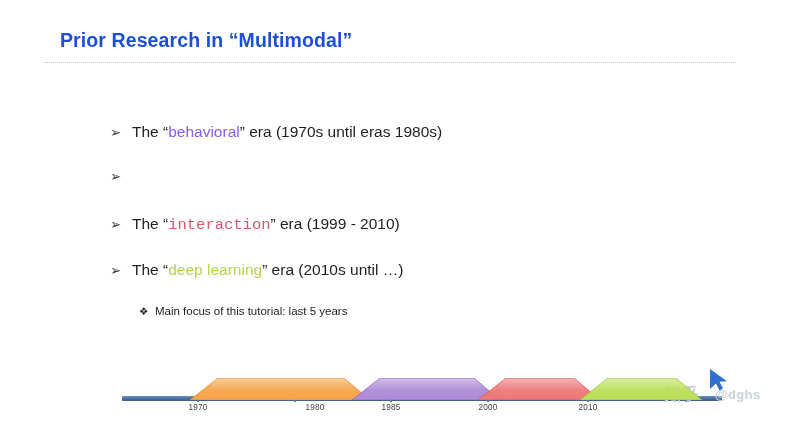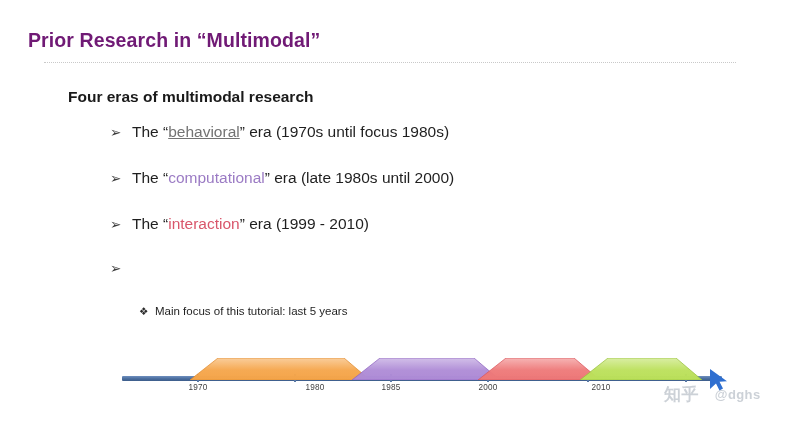--- a/index.html
+++ b/index.html
@@ -19,25 +19,25 @@
   
   #slide {
     position: absolute;
     inset: 0;
     background: #ffffff;
   }
 
   
   #slide-title {
     position: absolute;
-    left: 28px;
+    left: 60px;
     top: 29px;
     font-size: 19.5px;
     font-weight: bold;
-    color: #701a75;
+    color: #1d4ed8;
     letter-spacing: 0.1px;
     white-space: nowrap;
     text-align: center;
   }
   #title-divider {
     position: absolute;
     left: 44px;
     top: 62px;
     width: 692px;
     height: 0;
@@ -97,21 +97,21 @@
     width: 16px;
     flex: 0 0 16px;
     font-size: 10.5px;
     color: #2b2b2b;
   }
 
   
   #timeline {
     position: absolute;
     left: 0;
-    top: 344px;
+    top: 364px;
     width: 800px;
     height: 58px;
   }
   #timeline-axis {
     position: absolute;
     left: 122px;
     top: 32px;
     width: 600px;
     height: 4.5px;
     background: linear-gradient(to bottom, #6e8fbe 0%, #4a6d9e 55%, #3d5d8a 100%);
@@ -173,37 +173,36 @@
   }
 </style>
 </head>
 <body>
 
 <div id="slide">
 
   <div id="slide-title">Prior Research in “Multimodal”</div>
   <div id="title-divider"></div>
 
-  <div id="body-heading">Four eras of multimodal research</div>
 
   <div id="bullet-list">
       <div class="bullet-row">
         <span class="bullet-marker">➢</span>
-        <span class="bullet-text"><span>The “</span><span class="kw" style="color: #737373; text-decoration: underline;">behavioral</span><span>” era (1970s until focus 1980s)</span></span>
-      </div>
-      <div class="bullet-row">
-        <span class="bullet-marker">➢</span>
-        <span class="bullet-text"><span>The “</span><span class="kw" style="color: rgb(155, 123, 196);">computational</span><span>” era (late 1980s until 2000)</span></span>
-      </div>
-      <div class="bullet-row">
-        <span class="bullet-marker">➢</span>
-        <span class="bullet-text"><span>The “</span><span class="kw" style="color: rgb(217, 86, 107);">interaction</span><span>” era (1999 - 2010)</span></span>
-      </div>
-      <div class="bullet-row">
-        <span class="bullet-marker">➢</span>
+        <span class="bullet-text"><span>The “</span><span class="kw" style="color: #8b5cf6;">behavioral</span><span>” era (1970s until eras 1980s)</span></span>
+      </div>
+      <div class="bullet-row">
+        <span class="bullet-marker">➢</span>
+      </div>
+      <div class="bullet-row">
+        <span class="bullet-marker">➢</span>
+        <span class="bullet-text"><span>The “</span><span class="kw" style="color: rgb(217, 86, 107); font-family: Liberation Mono, monospace;">interaction</span><span>” era (1999 - 2010)</span></span>
+      </div>
+      <div class="bullet-row">
+        <span class="bullet-marker">➢</span>
+        <span class="bullet-text"><span>The “</span><span class="kw" style="color: rgb(180, 212, 78);">deep learning</span><span>” era (2010s until …)</span></span>
       </div>
     </div>
 
   <div id="sub-bullet">
     <span class="sub-marker">❖</span>
     <span>Main focus of this tutorial: last 5 years</span>
   </div>
 
   <div id="timeline">
     <div id="timeline-bands">
@@ -260,21 +259,21 @@
     <div id="timeline-ticks">
         <div class="tick" style="left: 197.3px;"></div>
         <div class="tick-label" style="left: 198px;">1970</div>
         <div class="tick" style="left: 294.3px;"></div>
         <div class="tick-label" style="left: 295px; margin-left: 20px;">1980</div>
         <div class="tick" style="left: 390.3px;"></div>
         <div class="tick-label" style="left: 391px;">1985</div>
         <div class="tick" style="left: 487.3px;"></div>
         <div class="tick-label" style="left: 488px;">2000</div>
         <div class="tick" style="left: 587.3px;"></div>
-        <div class="tick-label" style="left: 588px; margin-left: 13px;">2010</div>
+        <div class="tick-label" style="left: 588px;">2010</div>
         <div class="tick" style="left: 685.3px;"></div>
         <div class="tick-label" style="left: 686px; margin-top: 47px;">2020</div>
       </div>
   </div>
 
   <div id="watermark">
     <span id="watermark-zhihu">知乎</span>
     <span id="watermark-handle">@dghs</span>
   </div>
   <div id="watermark-cursor">

